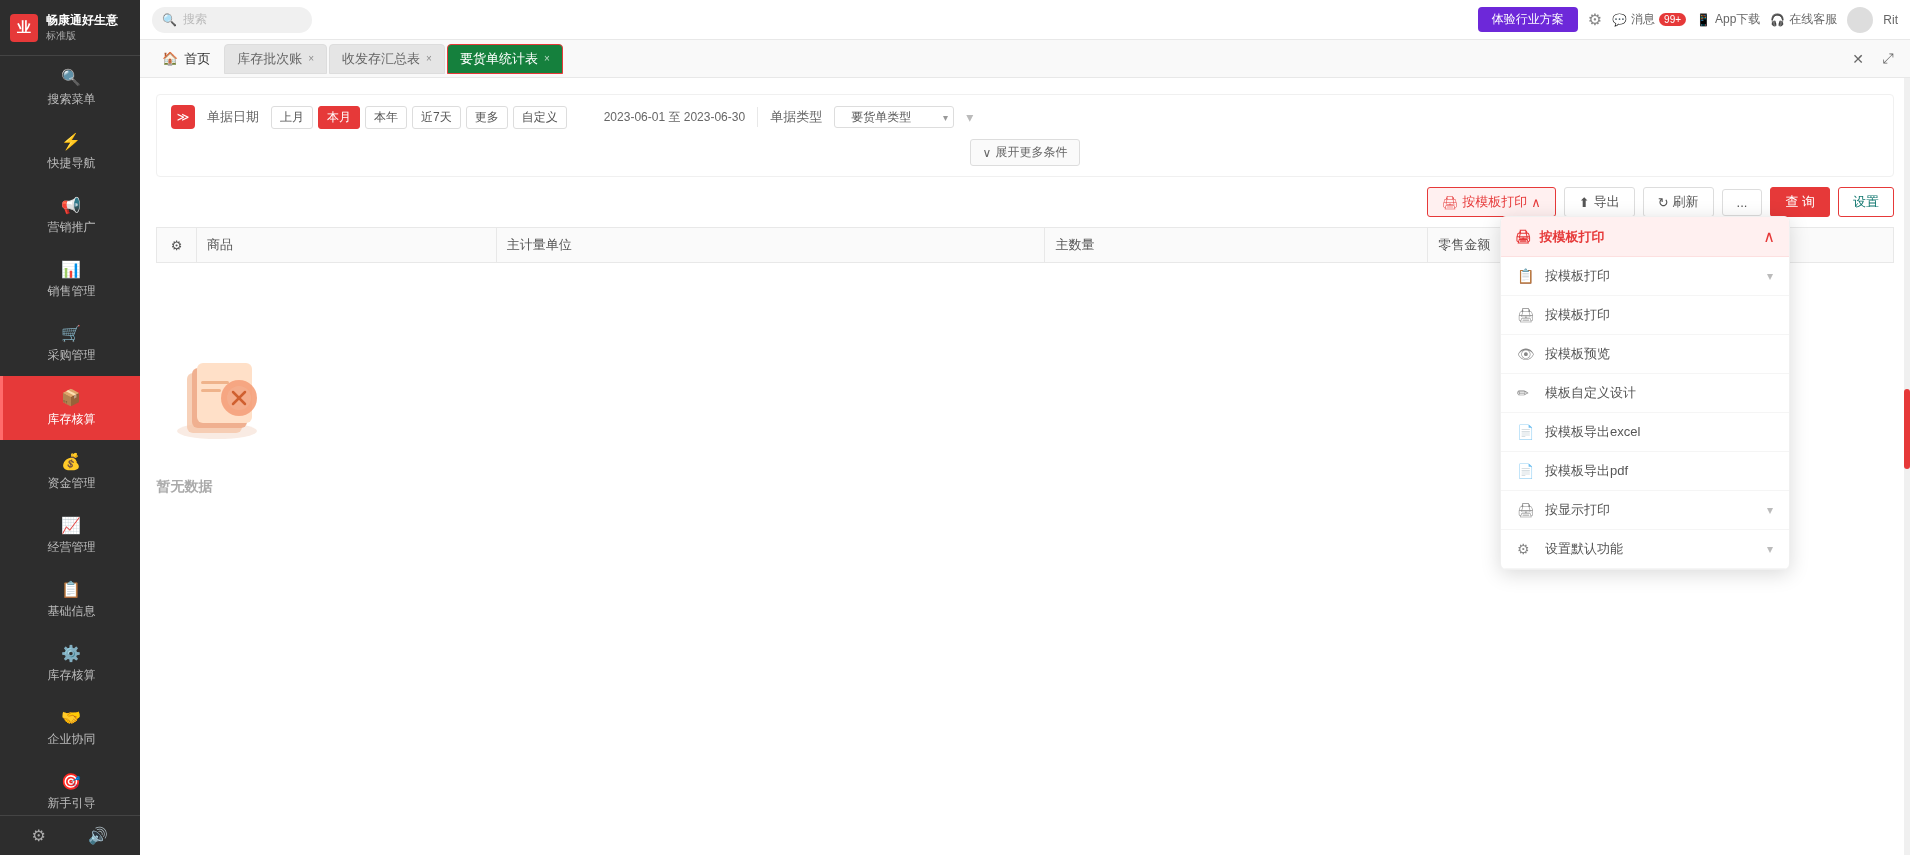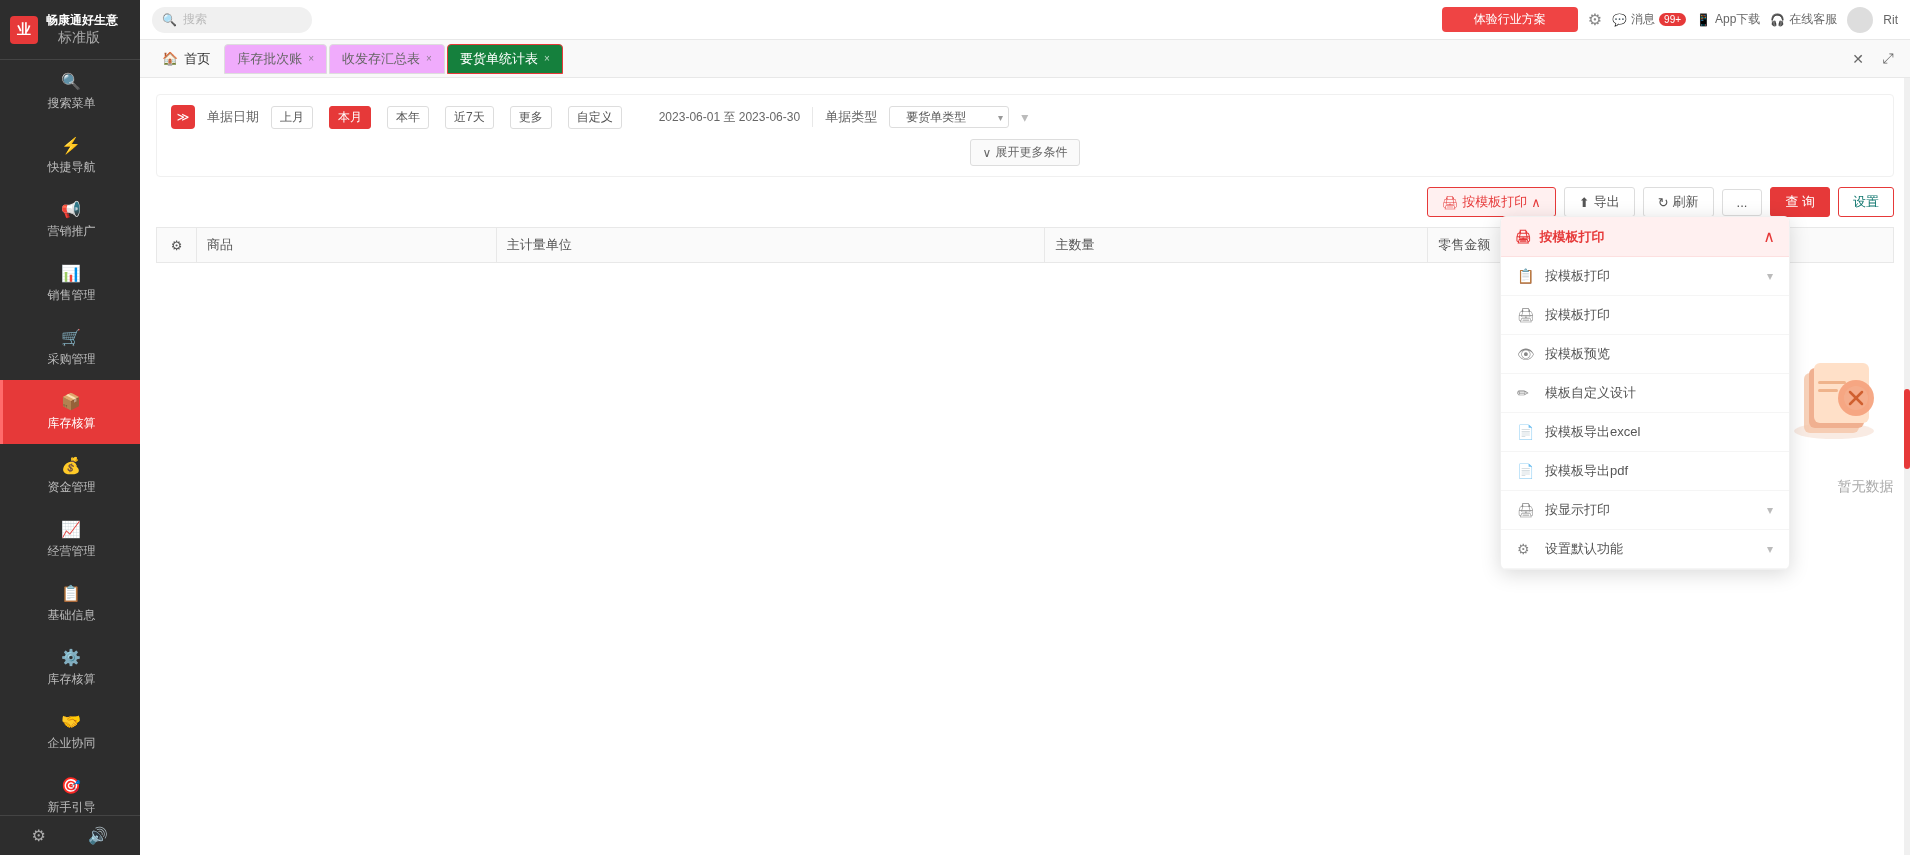--- a/index.html
+++ b/index.html
@@ -19,47 +19,47 @@
     .sidebar-footer { padding: 10px; display: flex; justify-content: space-around; border-top: 1px solid #444; }
     .sidebar-footer-btn { color: #aaa; cursor: pointer; font-size: 16px; }
 
     
     .main { flex: 1; display: flex; flex-direction: column; overflow: hidden; }
 
     
     .topbar { height: 40px; background: #fff; display: flex; align-items: center; padding: 0 12px; border-bottom: 1px solid #e8e8e8; gap: 10px; }
     .topbar-search { flex: 0 0 160px; height: 26px; background: #f0f0f0; border-radius: 13px; display: flex; align-items: center; padding: 0 10px; gap: 6px; color: #999; font-size: 12px; }
     .topbar-spacer { flex: 1; }
-    .topbar-btn { padding: 4px 32px; background: #ef4444; color: white; border-radius: 4px; font-size: 12px; cursor: pointer; border: none; }
+    .topbar-btn { padding: 4px 14px; background: #6d28d9; color: white; border-radius: 4px; font-size: 12px; cursor: pointer; border: none; }
     .topbar-action { color: #666; font-size: 12px; display: flex; align-items: center; gap: 4px; cursor: pointer; }
     .topbar-badge { background: #e63939; color: white; border-radius: 10px; font-size: 10px; padding: 1px 5px; }
     .topbar-avatar { width: 26px; height: 26px; background: #ddd; border-radius: 50%; }
     .topbar-username { color: #666; font-size: 12px; }
 
     
     .tabbar { height: 38px; background: #f9f9f9; display: flex; align-items: center; padding: 0 10px; border-bottom: 1px solid #e8e8e8; gap: 2px; }
-    .tab { height: 30px; padding: 0 12px; display: flex; align-items: center; gap: 6px; font-size: 13px; color: #666; cursor: pointer; border-radius: 4px 4px 0 0; background: #f0abfc; border: 1px solid #ddd; }
+    .tab { height: 30px; padding: 0 12px; display: flex; align-items: center; gap: 6px; font-size: 13px; color: #666; cursor: pointer; border-radius: 4px 4px 0 0; background: #e5e5e5; border: 1px solid #ddd; }
     .tab.active { background: #15803d; color: white; border-color: #e63939; }
     .tab-close { font-size: 10px; color: inherit; opacity: 0.7; }
     .tab-home { background: transparent; border: none; color: #333; }
     .tab-end { margin-left: auto; display: flex; gap: 6px; }
     .tab-end-btn { width: 24px; height: 24px; display: flex; align-items: center; justify-content: center; color: #666; cursor: pointer; font-size: 14px; }
 
     
     .content { flex: 1; background: #fff; overflow: auto; position: relative; padding: 16px; }
 
     
     .page-title { font-size: 18px; font-weight: bold; color: #333; margin-bottom: 14px; }
 
     
     .filter-bar { background: #fff; border: 1px solid #f0f0f0; border-radius: 4px; padding: 10px 14px; margin-bottom: 10px; }
     .filter-row { display: flex; align-items: center; gap: 12px; flex-wrap: wrap; }
     .filter-collapse-btn { width: 24px; height: 24px; background: #e63939; color: white; border-radius: 4px; display: flex; align-items: center; justify-content: center; font-size: 12px; cursor: pointer; flex-shrink: 0; }
     .filter-label { color: #666; font-size: 13px; white-space: nowrap; }
-    .date-btns { display: flex; gap: 16px; align-items: flex-start; }
+    .date-btns { display: flex; gap: 5px; align-items: flex-start; }
     .date-btn { padding: 2px 8px; border: 1px solid #ddd; border-radius: 3px; font-size: 12px; cursor: pointer; color: #555; background: #fff; }
     .date-btn.active { background: #e63939; color: white; border-color: #e63939; }
     .date-range { font-size: 12px; color: #666; margin-left: 25px; }
     .filter-divider { width: 1px; height: 20px; background: #e8e8e8; }
     .filter-select { border: 1px solid #ddd; border-radius: 3px; padding: 3px 24px 3px 16px; font-size: 12px; color: #555; background: #fff; min-width: 120px; appearance: none; position: relative; cursor: pointer; }
     .filter-select-wrap { position: relative; display: inline-flex; align-items: center; }
     .filter-select-wrap::after { content: '▾'; position: absolute; right: 6px; font-size: 10px; color: #999; pointer-events: none; }
     .expand-btn { display: flex; align-items: center; gap: 4px; color: #666; font-size: 12px; cursor: pointer; padding: 4px 12px; border: 1px solid #ddd; border-radius: 3px; background: #fafafa; }
 
     
@@ -69,21 +69,21 @@
     .action-btn.setting-btn { border: 1px solid #e63939; color: #0f766e; }
     .action-btn-highlight { background: #fff0f0; border-color: #e63939; color: #e63939; }
 
     
     .data-table { width: 100%; border-collapse: collapse; font-size: 13px; }
     .data-table th { background: #fafafa; border: 1px solid #e8e8e8; padding: 8px 10px; color: #555; font-weight: normal; text-align: left; }
     .data-table td { border: 1px solid #e8e8e8; padding: 8px 10px; color: #333; }
     .data-table .settings-col { width: 40px; text-align: center; }
 
     
-    .empty-state { display: flex; flex-direction: column; align-items: flex-end; justify-content: center; padding: 80px 0; }
+    .empty-state { display: flex; flex-direction: column; align-items: flex-start; justify-content: center; padding: 80px 0; font-weight: bold; }
     .empty-icon { font-size: 80px; margin-bottom: 16px; }
     .empty-text { color: #aaa; font-size: 14px; }
     .dropdown-menu { position: absolute; top: 138px; right: 120px; width: 290px; background: white; border-radius: 6px; box-shadow: 0 4px 20px rgba(0,0,0,0.15); z-index: 200; border: 1px solid #f0f0f0; overflow: hidden; }
     .dropdown-header { background: #fff0f0; padding: 10px 14px; display: flex; align-items: center; justify-content: space-between; border-bottom: 1px solid #fde0e0; }
     .dropdown-header-left { display: flex; align-items: center; gap: 8px; color: #e63939; font-size: 13px; font-weight: bold; }
     .dropdown-close { color: #e63939; cursor: pointer; font-size: 16px; }
     .dropdown-item { padding: 10px 16px; display: flex; align-items: center; gap: 10px; color: #555; font-size: 13px; cursor: pointer; border-bottom: 1px solid #f5f5f5; }
     .dropdown-item .item-icon { color: #888; font-size: 14px; width: 18px; }
     .dropdown-item-arrow { margin-left: auto; color: #bbb; font-size: 12px; }
     .dropdown-sub { padding: 10px 16px; display: flex; align-items: center; gap: 10px; color: #555; font-size: 13px; cursor: pointer; border-bottom: 1px solid #f5f5f5; }
@@ -99,21 +99,21 @@
 </head>
 <body>
 
 <div class="app-container">
 
   <div class="sidebar">
     <div class="sidebar-logo">
       <div class="sidebar-logo-icon">业</div>
       <div>
         <div style="color:#fff; font-size:12px; font-weight:bold;">畅康通好生意</div>
-        <div style="color:#aaa; font-size:14px;margin-left:12px;">标准版</div>
+        <div style="color:#aaa; font-size:10px;">标准版</div>
       </div>
     </div>
     <div class="sidebar-scroll">
 
     <div class="sidebar-item">
           <span class="icon">🔍</span>
           <span>搜索菜单</span>
         </div>
         <div class="sidebar-item">
           <span class="icon">⚡</span>

